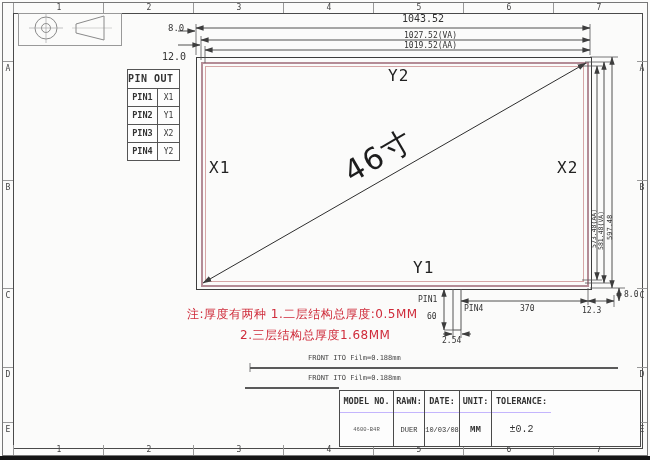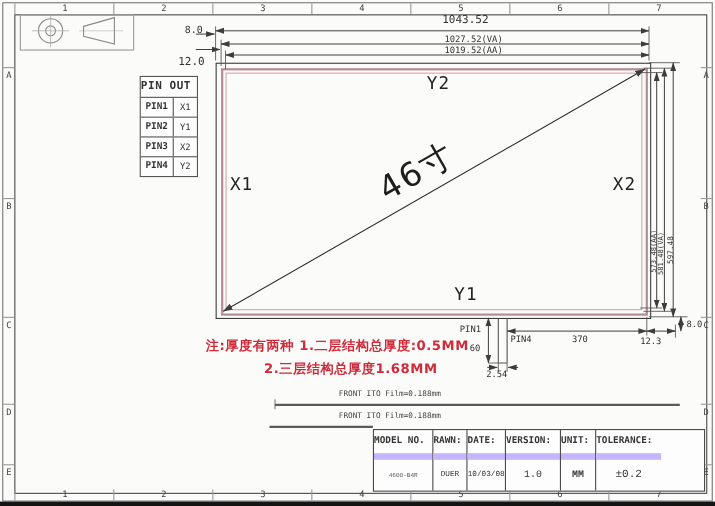--- a/index.html
+++ b/index.html
@@ -24,27 +24,27 @@
   .pin-c1{width:29px;border-right:1px solid #555;text-align:center;font-size:8.5px;font-weight:bold;}
   .pin-c2{flex:1;text-align:center;font-size:8px;}
   .rect-outer{left:196px;top:57px;width:394px;height:231px;border:1.5px solid #3d3d3d;}
   .rect-va{left:201px;top:62px;width:384px;height:221px;border:2px solid #b48c96;}
   .rect-aa{left:205px;top:66px;width:377px;height:214px;border:1px solid #d6a6a6;}
   .dim{font-family:"DejaVu Sans Mono",monospace;color:#333;white-space:nowrap;}
   .elec{font-family:"DejaVu Sans Mono",monospace;font-size:16px;color:#222;letter-spacing:1px;}
   .diag-label{font-size:30px;color:#1d1d1d;transform:rotate(-30deg);letter-spacing:2px;}
   .vdim{font-family:"DejaVu Sans Mono",monospace;font-size:6.5px;color:#333;white-space:nowrap;
         transform:rotate(-90deg);transform-origin:0 0;}
-  .rednote{color:#cf2b3a;font-weight:bold;font-size:12px;white-space:nowrap;letter-spacing:.5px;}
+  .rednote{color:#cf2b3a;font-weight:normal;font-size:12px;white-space:nowrap;letter-spacing:.5px;}
   .film-label{font-family:"DejaVu Sans Mono",monospace;font-size:7px;color:#444;white-space:nowrap;}
   .titleblock{left:339px;top:390px;width:302px;height:57px;border:1.5px solid #4a4a4a;
               display:flex;background:#fdfdfd;box-sizing:border-box;}
   .tb-col{display:flex;flex-direction:column;border-left:1px solid #4a4a4a;box-sizing:border-box;}
   .tb-col:first-child{border-left:none;}
-  .tb-h{height:21px;line-height:21px;border-bottom:6px solid #c4b5fd;
+  .tb-h{height:21px;line-height:21px;border-bottom:1px solid #c4b5fd;text-align:center;
         font-family:"DejaVu Sans Mono",monospace;font-size:8.5px;font-weight:bold;white-space:nowrap;}
   .tb-v{flex:1;display:flex;align-items:center;justify-content:center;
         font-family:Liberation Mono, monospace;font-size:9px;}
   .tb-v.small{font-size:5.5px;color:#555;}
   .tb-v.med{font-size:7px;}
   .tb-v.bold{font-weight:bold;}
   .bottom-bar{left:0;bottom:0;width:650px;height:4px;background:#141414;}
   svg{pointer-events:none;}
 </style>
 </head>
@@ -205,24 +205,20 @@
       <div class="tb-v small">4600-B4R</div>
     </div>
     <div class="tb-col" style="width:31px">
       <div class="tb-h">RAWN:</div>
       <div class="tb-v med">DUER</div>
     </div>
     <div class="tb-col" style="width:35px">
       <div class="tb-h">DATE:</div>
       <div class="tb-v med">10/03/08</div>
     </div>
-    <div class="tb-col" style="width:50px">
-      <div class="tb-h">VERSION:</div>
-      <div class="tb-v">1.0</div>
-    </div>
     <div class="tb-col" style="width:32px">
       <div class="tb-h">UNIT:</div>
       <div class="tb-v bold">MM</div>
     </div>
     <div class="tb-col" style="width:60px">
       <div class="tb-h">TOLERANCE:</div>
       <div class="tb-v" style="font-size:10px">±0.2</div>
     </div>
   </div>
 

